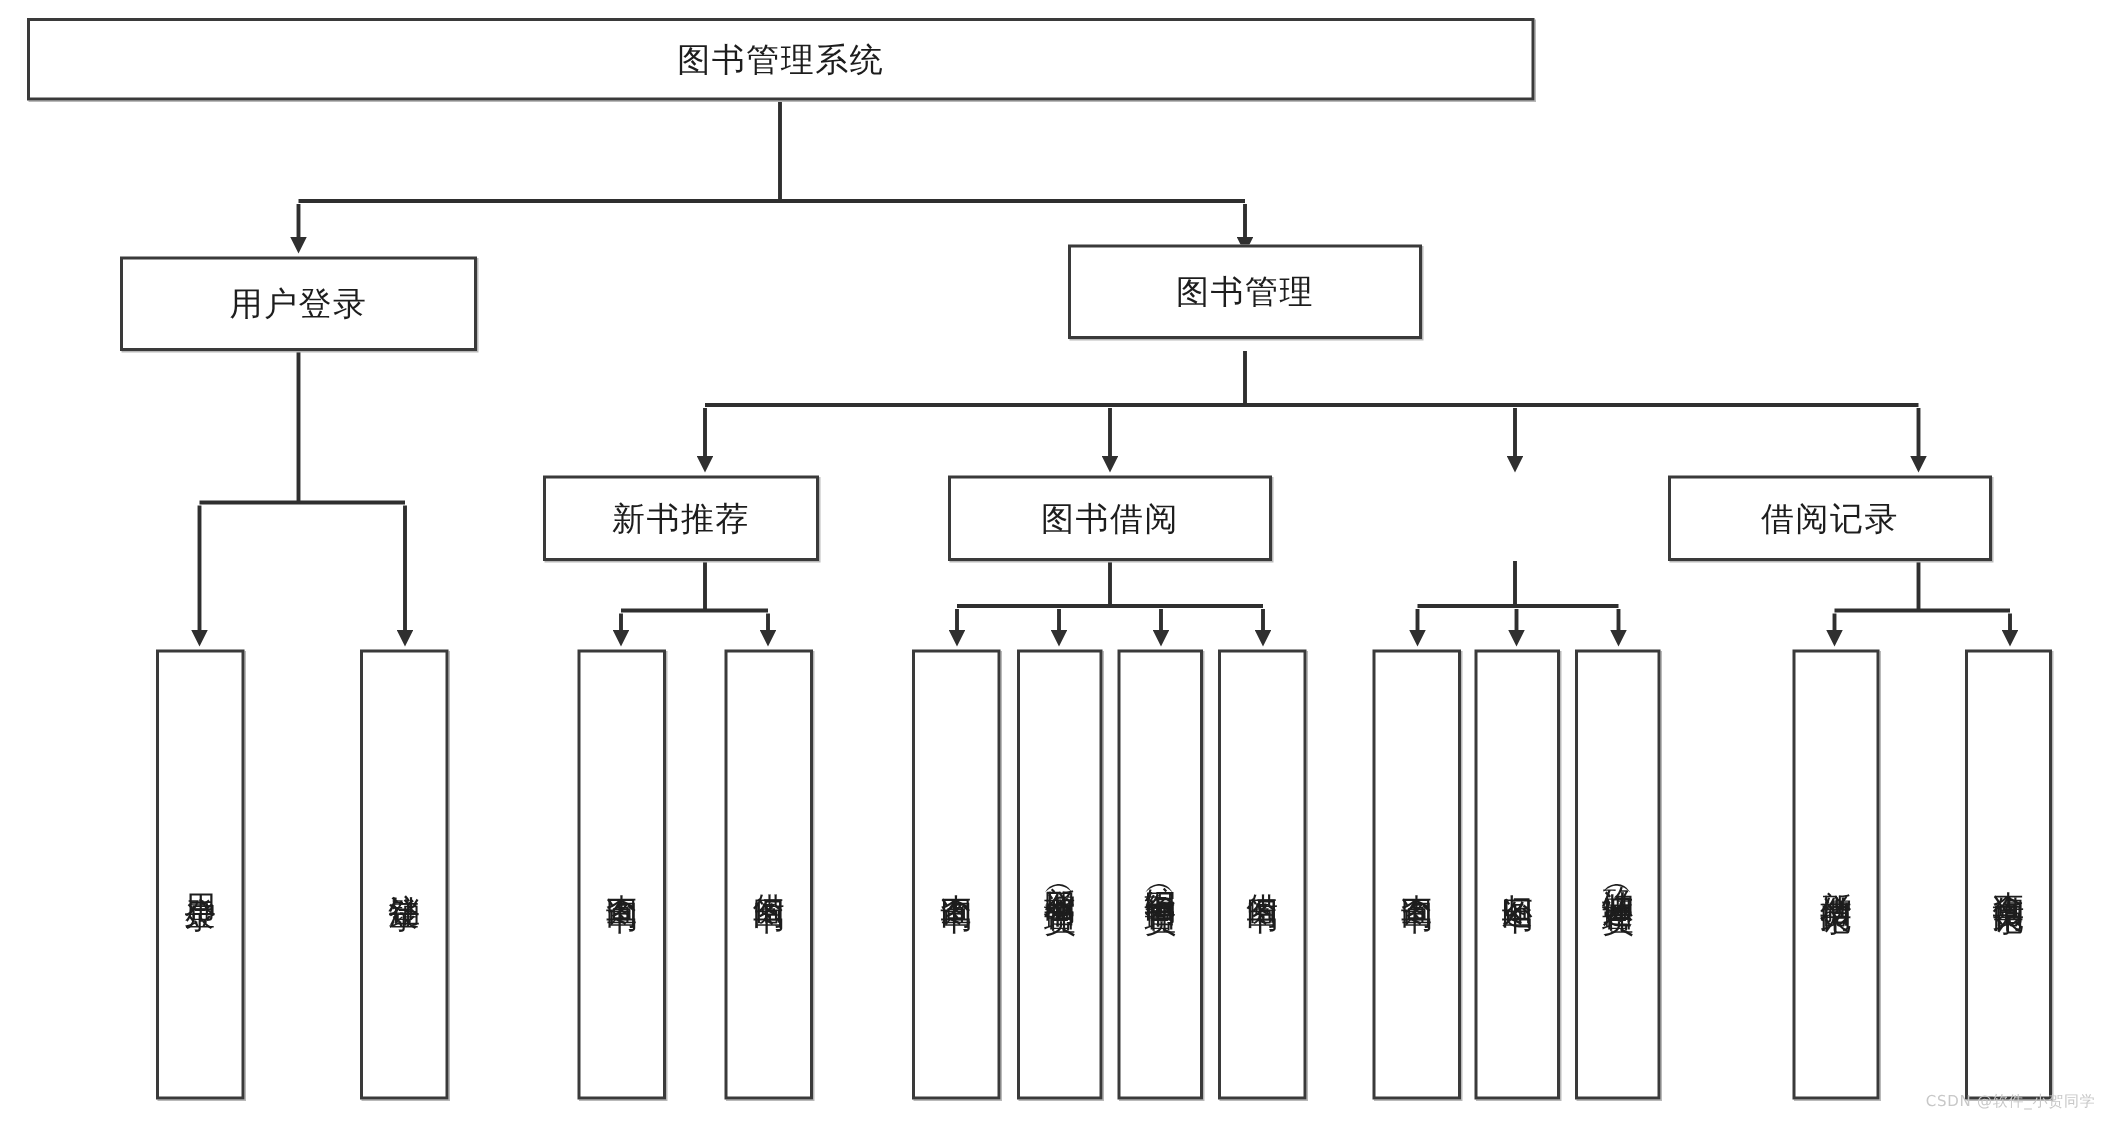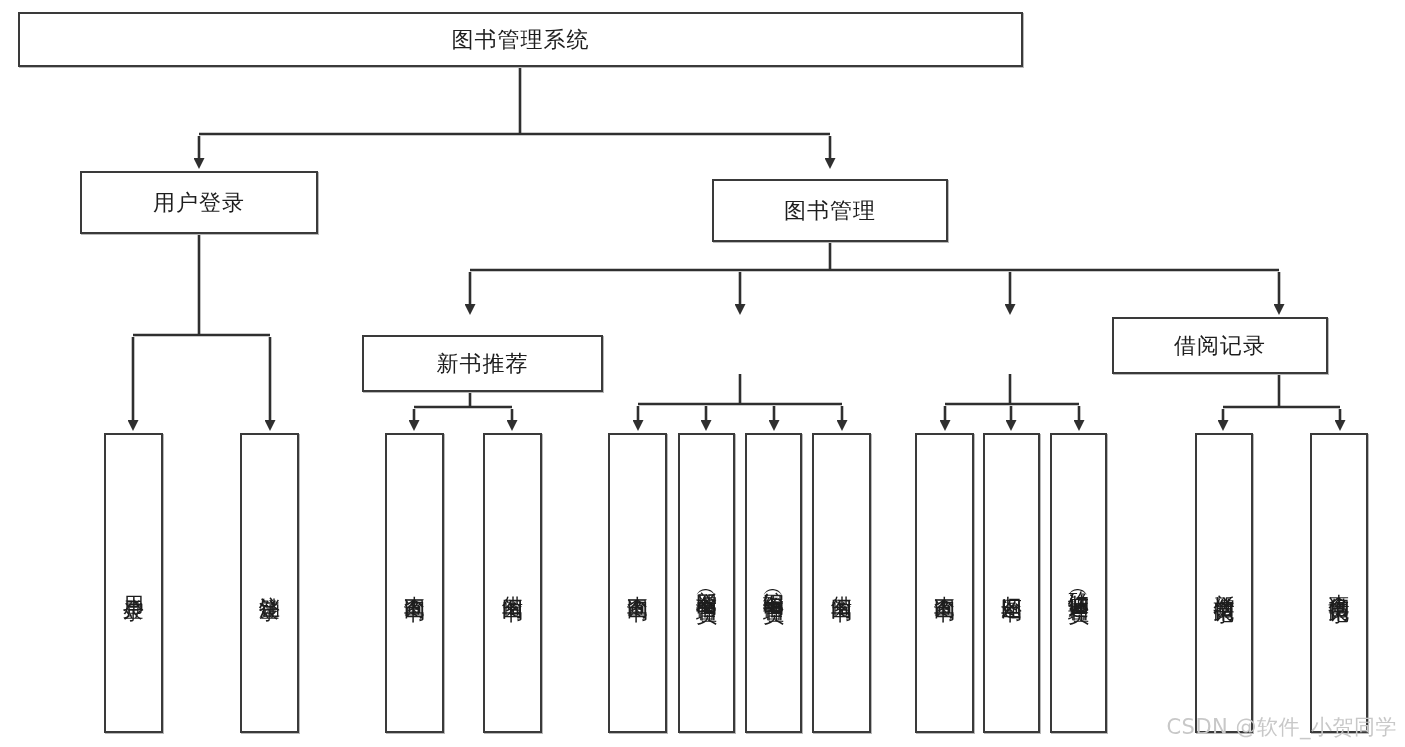--- a/index.html
+++ b/index.html
@@ -53,21 +53,21 @@
   }
   .node.vert .vtext {
     writing-mode: vertical-rl;
     text-orientation: upright;
     white-space: nowrap;
   }
   .watermark {
     position: absolute;
     right: 8px;
     bottom: 6px;
-    font-size: 21px;
+    font-size: 10px;
     color: #c8c8c8;
     white-space: nowrap;
     letter-spacing: 0.5px;
   }
 </style>
 </head>
 <body>
 
 <div id="canvas">
 
@@ -121,26 +121,29 @@
     </g>
   </svg>
 
   <div class="node horiz" style="left:18px; top:12px; width:1005px; height:55px;">
     <span>图书管理系统</span>
   </div>
 
   <div class="node horiz" style="left:80px; top:171px; width:238px; height:63px;">
     <span>用户登录</span>
   </div>
-  <div class="node horiz" style="left:712px; top:179px; width:236px; height:63px;">
+  <div class="node horiz" style="left:712px; top:163px; width:236px; height:63px;">
     <span>图书管理</span>
   </div>
 
-  <div class="node horiz" style="left:362px; top:335px; width:241px; height:57px;">
+  <div class="node horiz" style="left:362px; top:317px; width:184px; height:57px;">
     <span>新书推荐</span>
+  </div>
+  <div class="node horiz" style="left:632px; top:317px; width:216px; height:57px;">
+    <span>图书借阅</span>
   </div>
   <div class="node horiz" style="left:1112px; top:317px; width:216px; height:57px;">
     <span>借阅记录</span>
   </div>
 
   <div class="node vert" style="left:104px; top:433px; width:59px; height:300px;">
     <span class="vtext">用户登录</span>
   </div>
   <div class="node vert" style="left:240px; top:433px; width:59px; height:300px;">
     <span class="vtext">注销登录</span>

